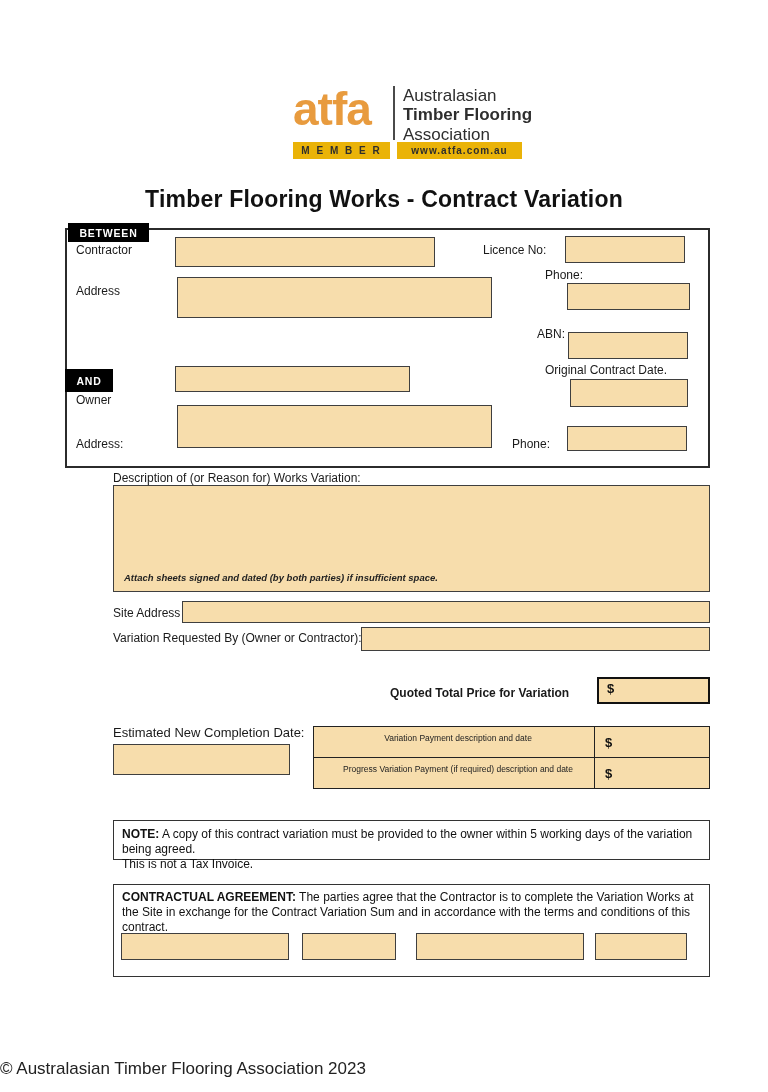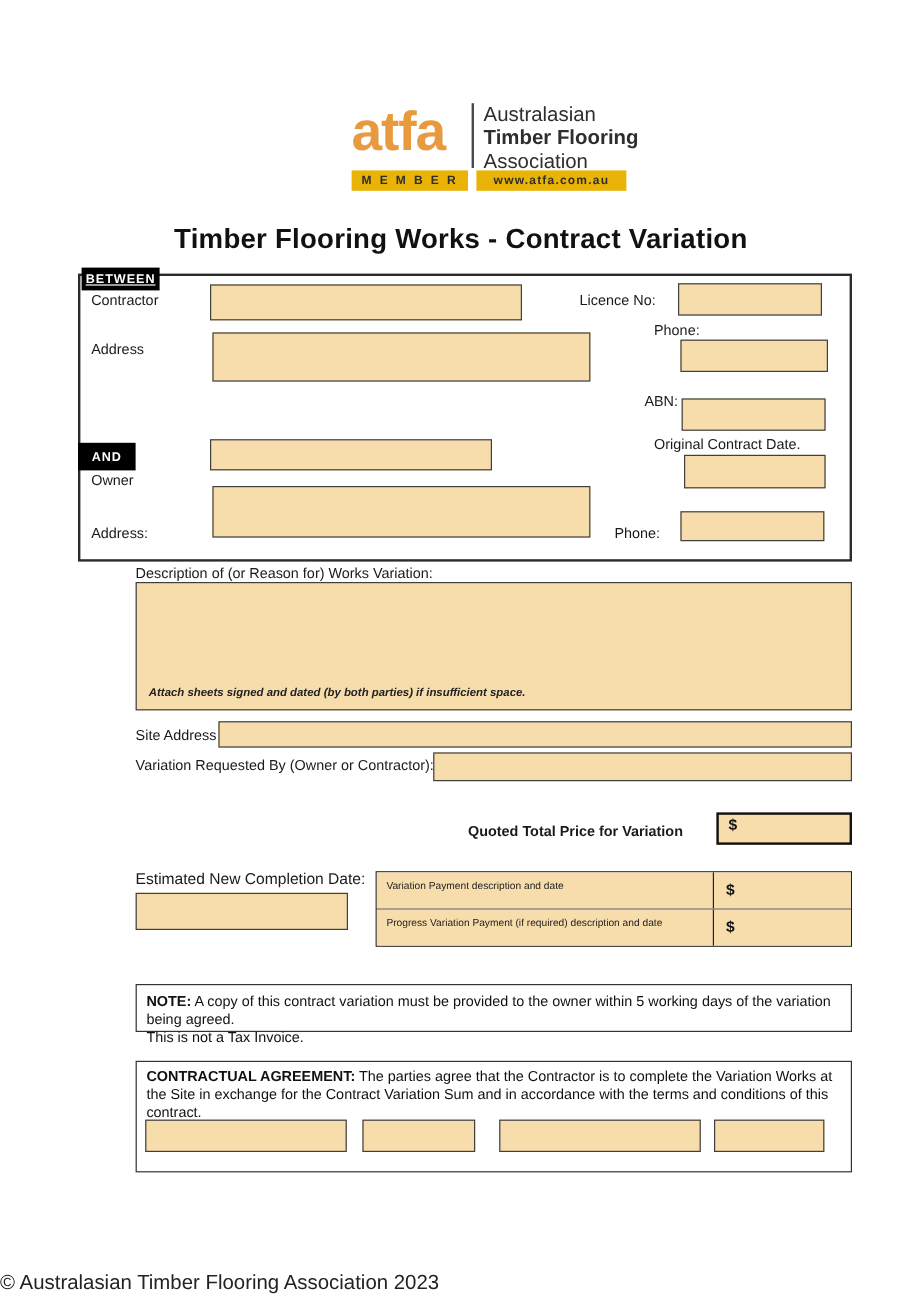--- a/index.html
+++ b/index.html
@@ -56,21 +56,21 @@
   }
   .dollar{font-size:13px;font-weight:bold;color:#111;}
 
   
   .paytable{display:flex;flex-direction:column;border:1.5px solid #222;box-sizing:border-box;}
   .payrow{flex:1;display:flex;border-bottom:1.5px solid #222;}
   .payrow:last-child{border-bottom:none;}
   .paydesc{
     flex:1;background:#F7DDAC;
     font-size:8.5px;color:#222;
-    padding:6px 0 0 8px;box-sizing:border-box;
+    padding:6px 0 0 8px;box-sizing:border-box;text-align:center;
   }
   .payamt{
     width:115px;background:#F7DDAC;border-left:1.5px solid #222;
     padding:6px 0 0 10px;box-sizing:border-box;
   }
 
   .notetext{font-size:12px;line-height:1.25;color:#111;padding:6px 8px;}
   .notetext .b{font-weight:bold;}
   .footer{width:100%;text-align:left;font-size:17px;color:#222;}
 </style>
@@ -88,21 +88,21 @@
     <div class="b">Timber Flooring</div>
     <div>Association</div>
   </div>
   <div class="abs graybar" style="left:293px;top:142px;width:97px;height:17px;letter-spacing:2px;">M E M B E R</div>
   <div class="abs graybar" style="left:397px;top:142px;width:125px;height:17px;letter-spacing:1px;">www.atfa.com.au</div>
 
   <div class="abs title" style="top:186px;left:0;">Timber Flooring Works - Contract Variation</div>
 
   <div class="abs box-outline" style="left:65px;top:228px;width:645px;height:240px;"></div>
 
-  <div class="abs chip" style="left:68px;top:223px;width:65px;height:19px;text-decoration:underline;">BETWEEN</div>
+  <div class="abs chip" style="left:68px;top:223px;width:81px;height:19px;">BETWEEN</div>
 
   <div class="abs lbl" style="left:76px;top:243px;">Contractor</div>
   <div class="abs field" style="left:175px;top:237px;width:260px;height:30px;"></div>
 
   <div class="abs lbl" style="left:483px;top:243px;">Licence No:</div>
   <div class="abs field" style="left:565px;top:236px;width:120px;height:27px;"></div>
 
   <div class="abs lbl" style="left:76px;top:284px;">Address</div>
   <div class="abs field" style="left:177px;top:277px;width:315px;height:41px;"></div>
 

